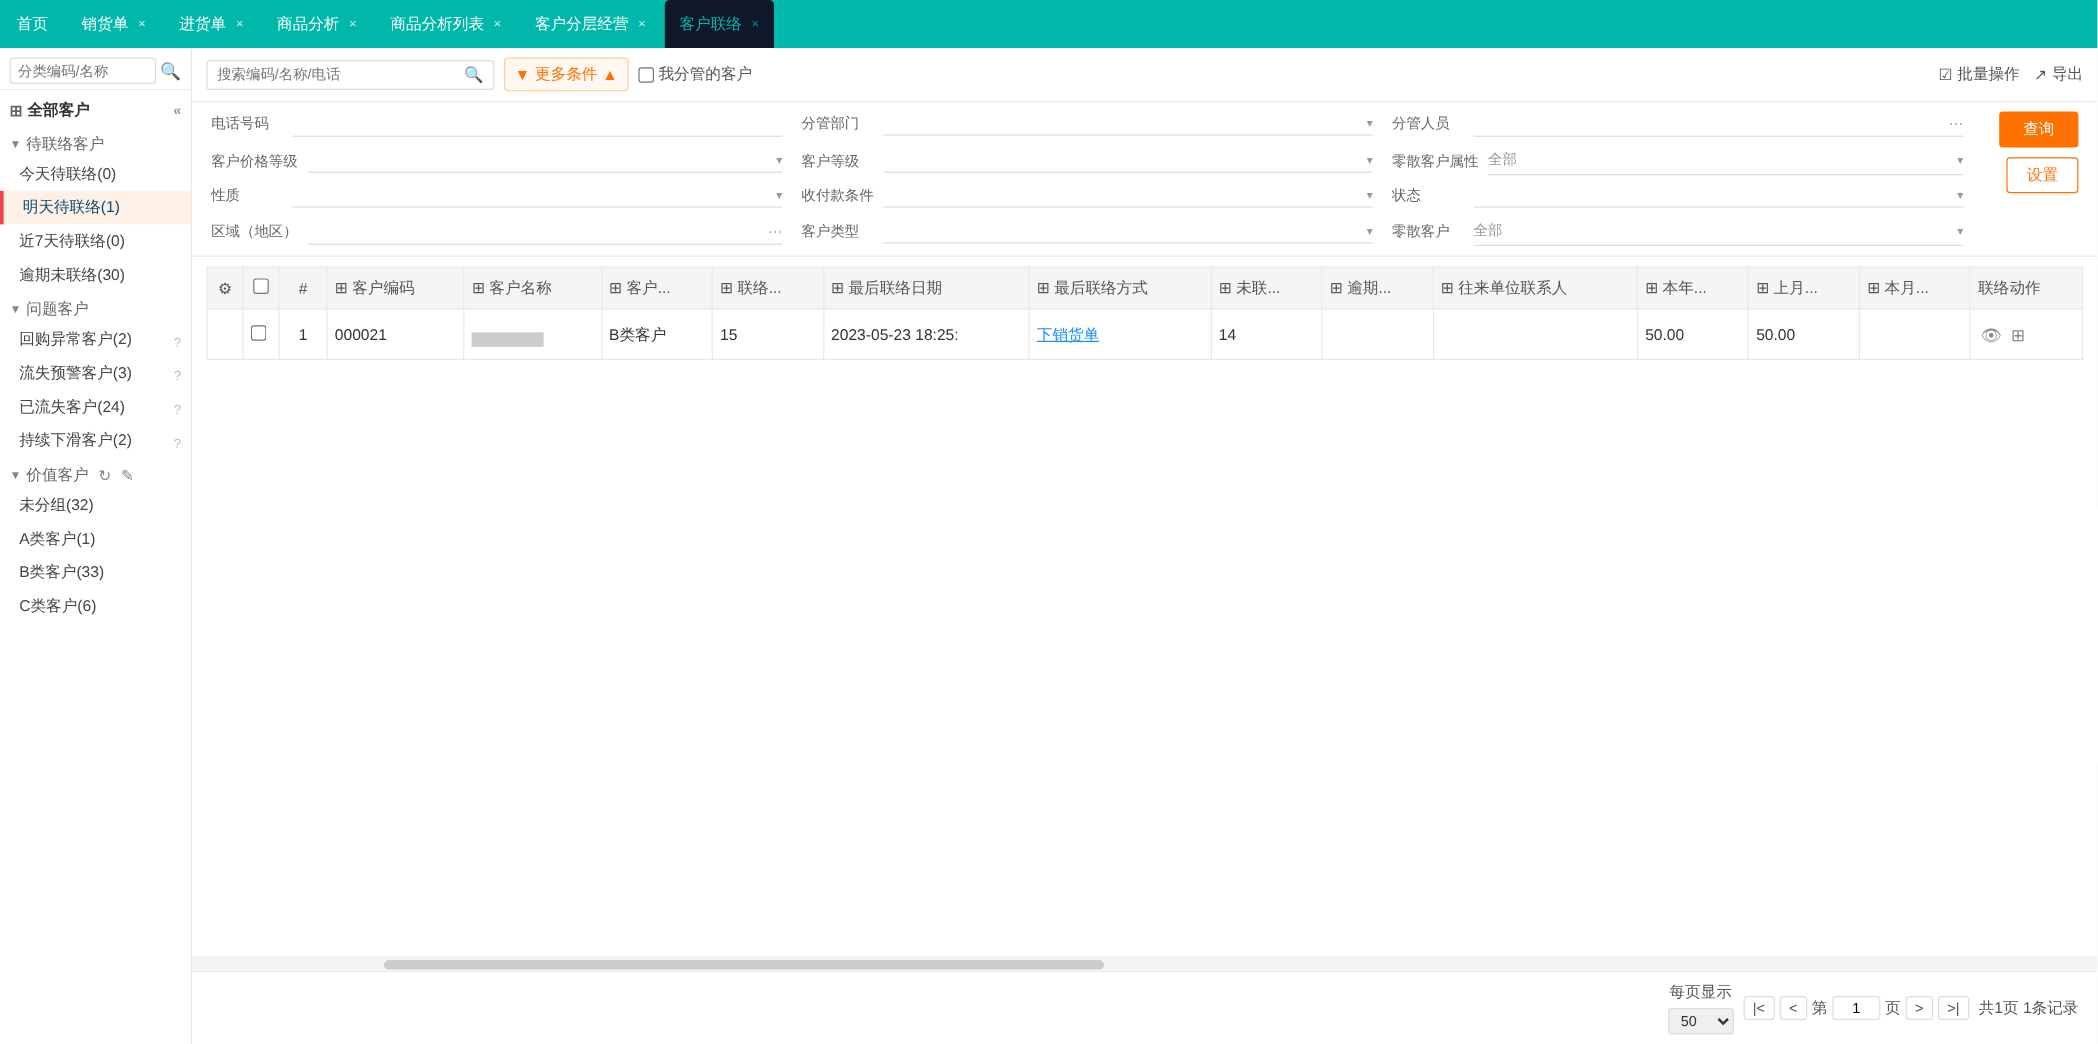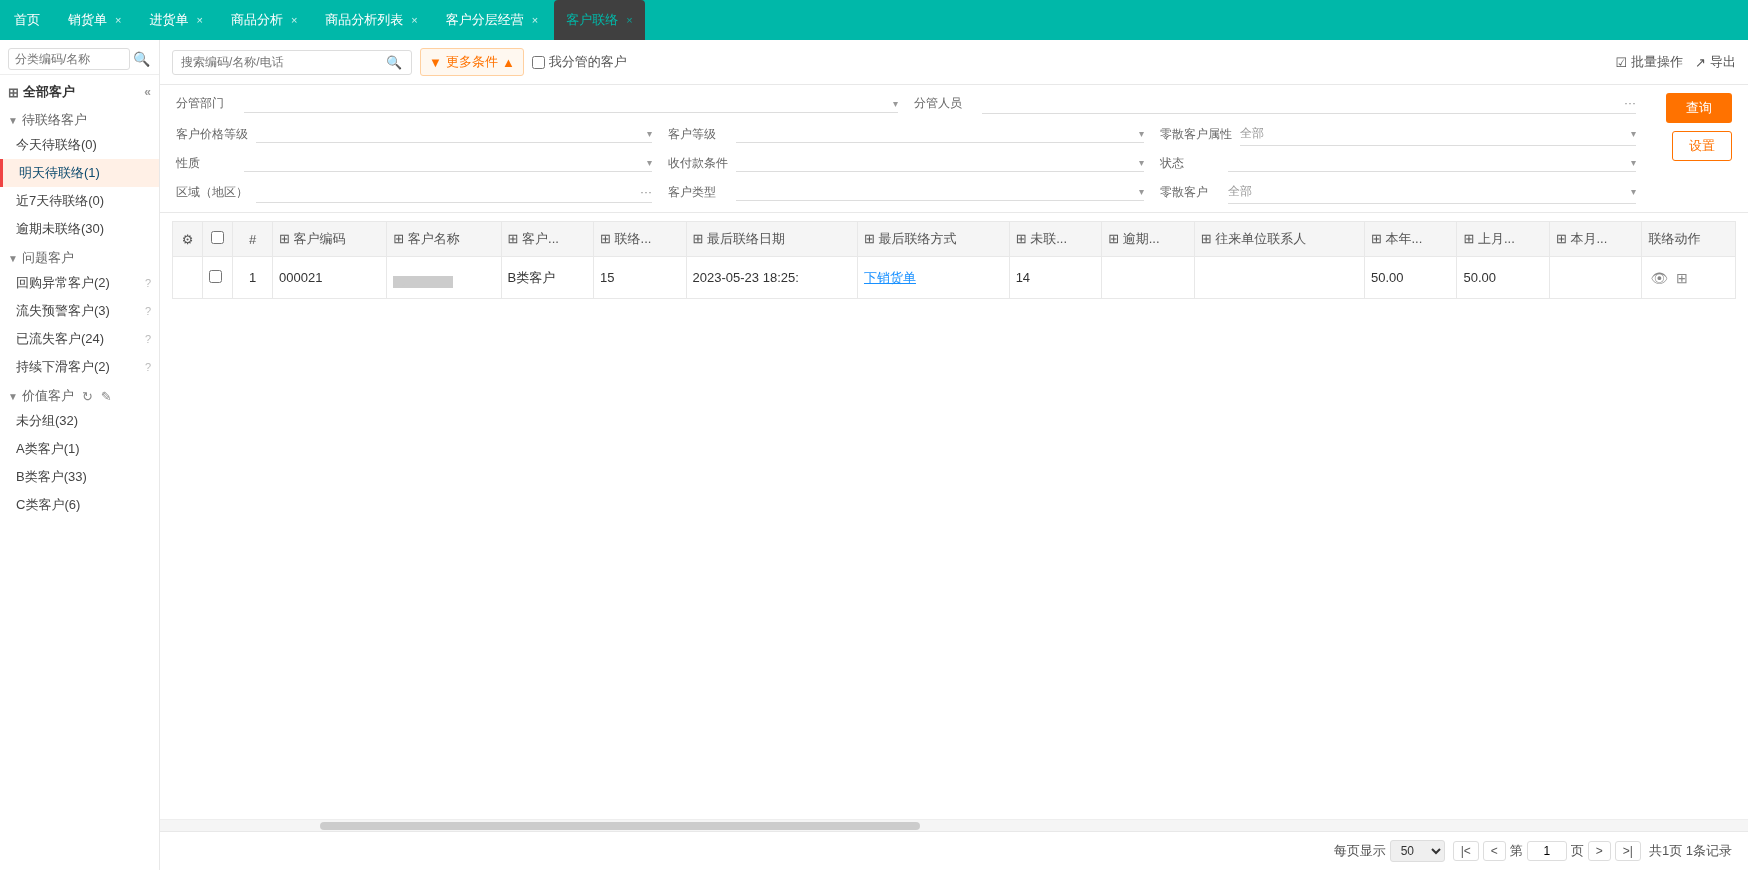--- a/index.html
+++ b/index.html
@@ -18,21 +18,21 @@
       color: #fff;
       padding: 0 12px;
       height: 40px;
       display: flex;
       align-items: center;
       cursor: pointer;
       font-size: 13px;
       gap: 4px;
     }
     .nav-item.active {
-      background: #404040;
+      background: #0f172a;
       color: #00b8a9;
       border-radius: 4px 4px 0 0;
       height: 40px;
     }
     .nav-item .close-x {
       font-size: 11px;
       margin-left: 4px;
       opacity: 0.8;
     }
 
@@ -104,21 +104,21 @@
     .sidebar-group-label .arrow {
       font-size: 10px;
       color: #888;
     }
     .sidebar-item {
       padding: 5px 8px 5px 16px;
       font-size: 12px;
       color: #444;
       cursor: pointer;
       display: flex;
-      align-items: center;
+      align-items: flex-end;
       gap: 4px;
     }
     .sidebar-item.active {
       background: #fff0e6;
       color: #0c4a6e;
       border-left: 3px solid #ef4444;
     }
     .sidebar-item .help-icon {
       color: #bbb;
       font-size: 11px;
@@ -326,20 +326,21 @@
       align-items: center;
       justify-content: flex-end;
       gap: 8px;
       font-size: 12px;
       color: #555;
     }
     .footer-page-size {
       display: flex;
       align-items: center;
       gap: 4px;
+      flex-direction: column;
     }
     .footer-select {
       border: 1px solid #ddd;
       border-radius: 3px;
       padding: 2px 6px;
       font-size: 12px;
       color: #333;
     }
     .footer-nav {
       display: flex;
@@ -519,20 +520,24 @@
           <span>导出</span>
         </div>
       </div>
     </div>
 
     <div class="filter-panel">
       <div style="display:flex;gap:0;align-items:flex-start;">
         <div style="flex:1;">
 
           <div class="filter-row">
+            <div class="filter-cell">
+              <span class="filter-label">电话号码</span>
+              <input class="filter-input" style="">
+            </div>
             <div class="filter-cell">
               <span class="filter-label">分管部门</span>
               <div class="filter-select">
                 <span class="filter-select-text"></span>
                 <span class="filter-select-arrow">▾</span>
               </div>
             </div>
             <div class="filter-cell">
               <span class="filter-label">分管人员</span>
               <div class="filter-select">

